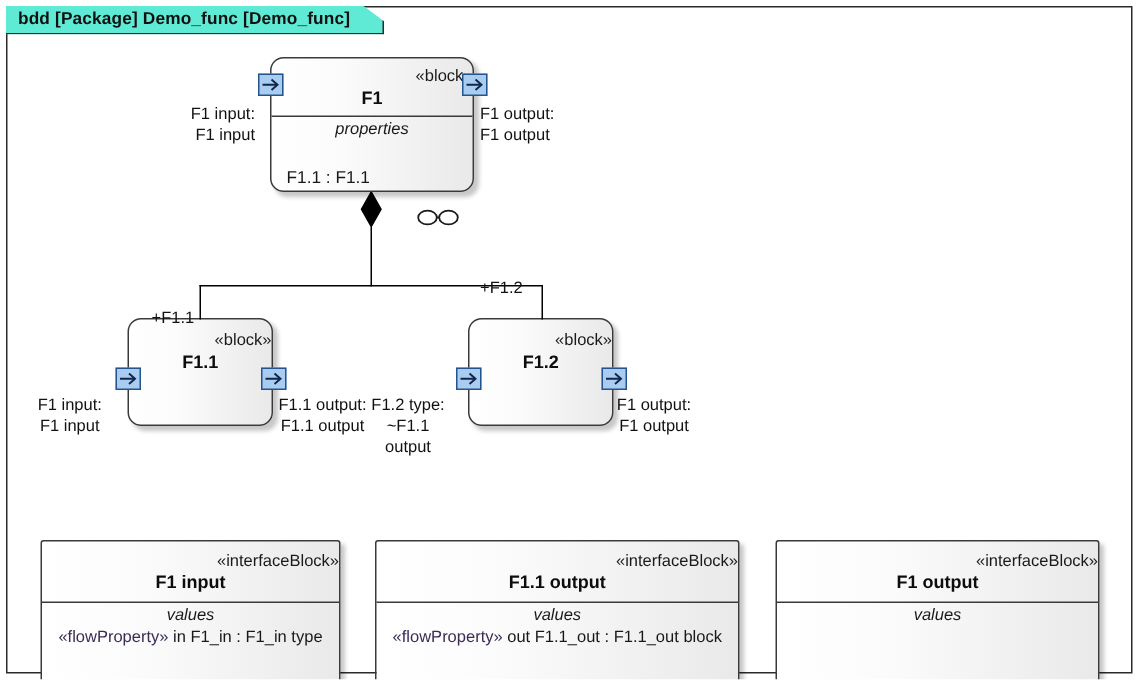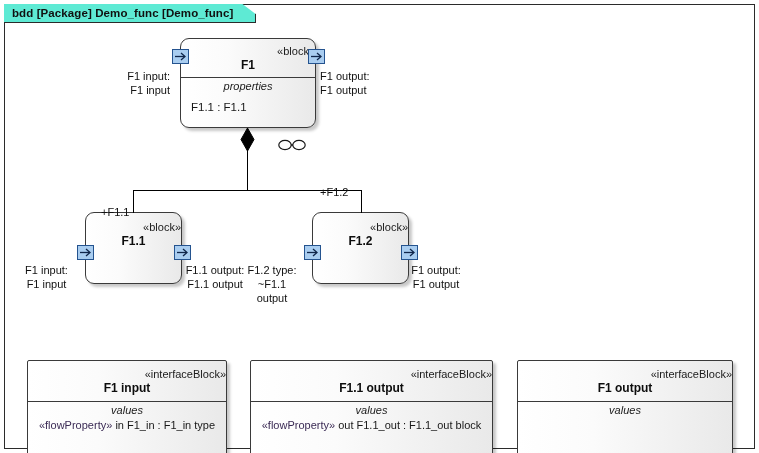--- a/index.html
+++ b/index.html
@@ -179,21 +179,21 @@
   <div class="role" style="left:320px; top:186px;">+F1.2</div>
 
   <div class="blk rounded" style="left:180px; top:38px; width:136px; height:90px;">
     <div class="blk-head">
       <div class="stereo">«block»</div>
       <div class="blk-name">F1</div>
     </div>
     <div class="divider" style="top:38px;"></div>
     <div style="position:absolute; top:41px; left:0; right:0;">
       <div class="compartment-title">properties</div>
-      <div class="prop-line" style="margin-top:8px;">F1.1 : F1.1</div>
+      <div class="prop-line" style="margin-top:20px;">F1.1 : F1.1</div>
     </div>
 
     <svg class="link-icon" style="left:96px; top:99px;" width="30" height="14" viewBox="0 0 30 14">
       <ellipse cx="8" cy="7" rx="6.2" ry="4.6" fill="none" stroke="#1a1a1a" stroke-width="1.2"></ellipse>
       <ellipse cx="22" cy="7" rx="6.2" ry="4.6" fill="none" stroke="#1a1a1a" stroke-width="1.2"></ellipse>
       <line x1="14" y1="7" x2="16" y2="7" stroke="#1a1a1a" stroke-width="1.4"></line>
     </svg>
   </div>
 
   <div class="port" style="left:172px; top:49px;">

